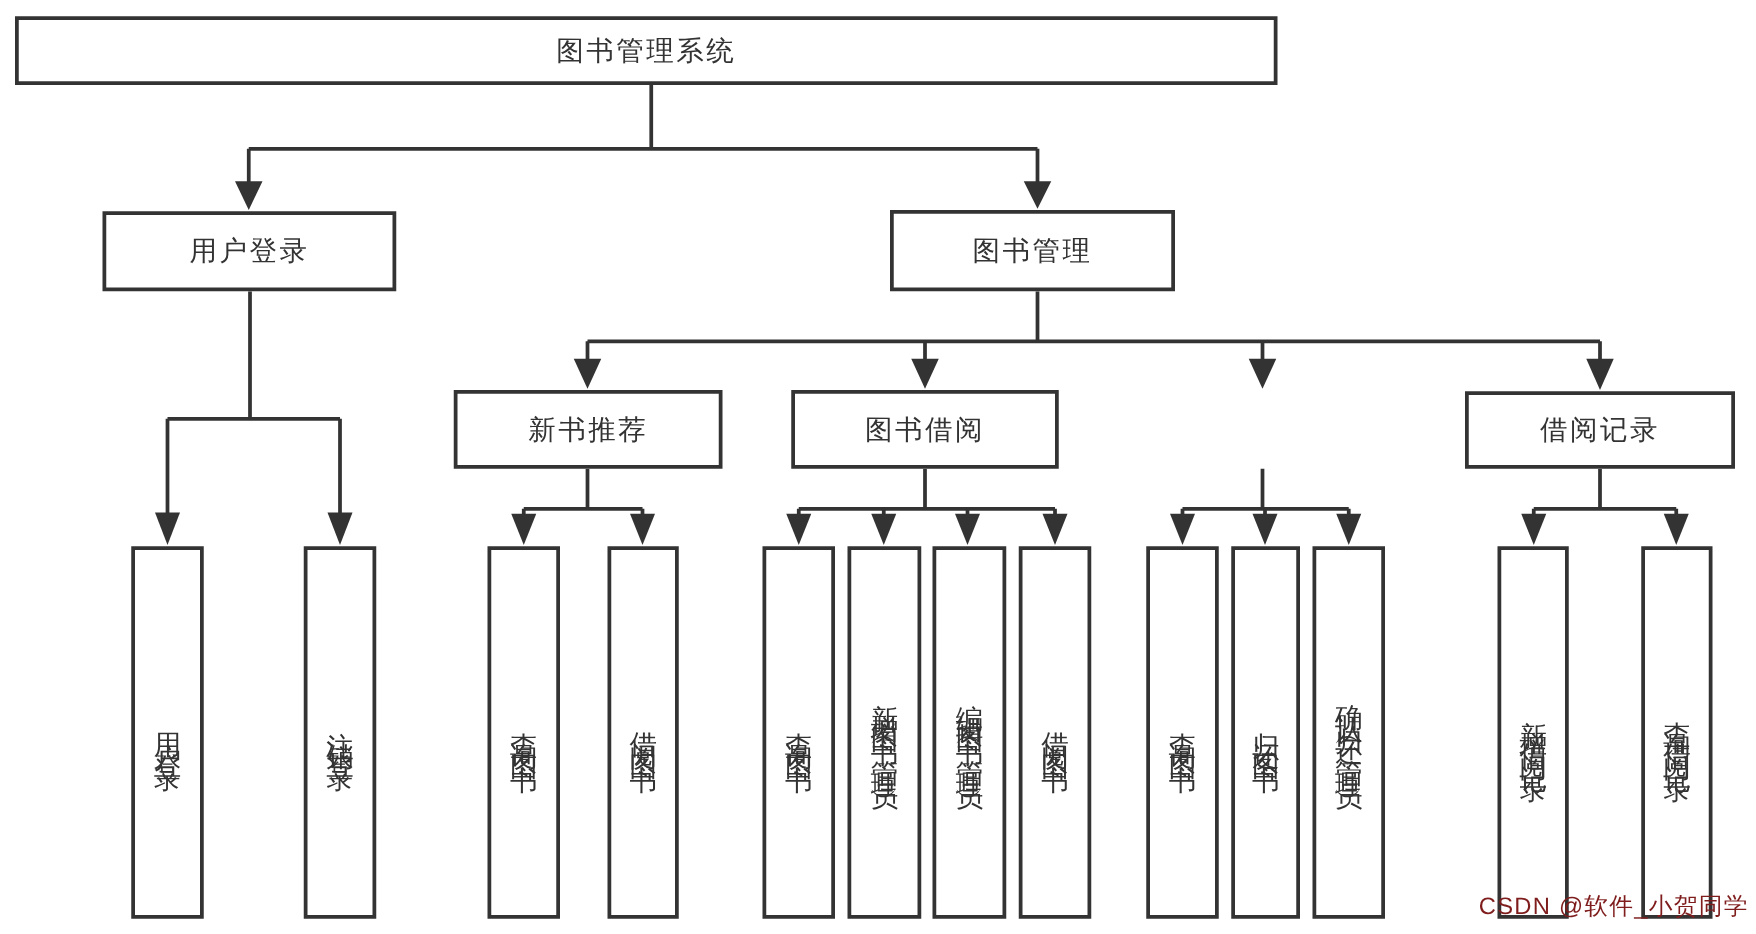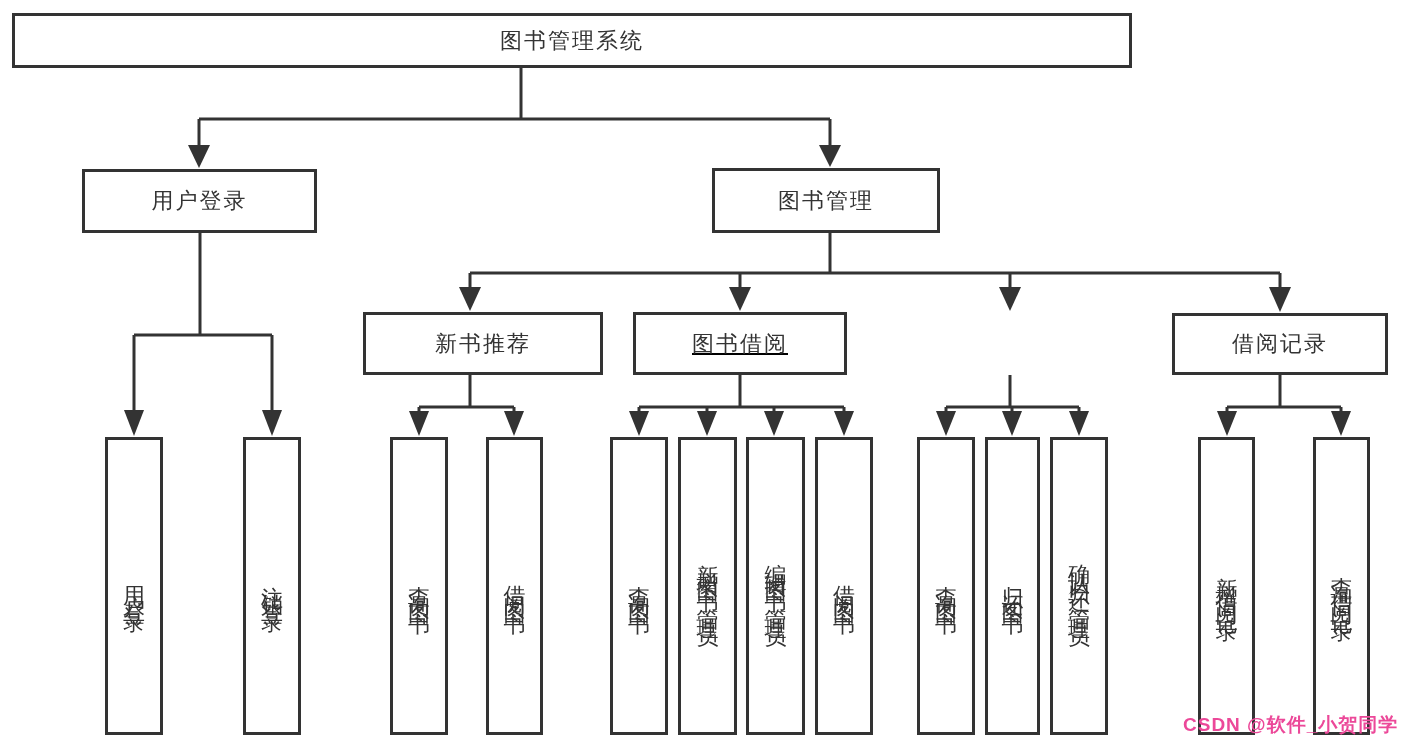--- a/index.html
+++ b/index.html
@@ -41,24 +41,23 @@
     writing-mode: vertical-rl;
     letter-spacing: 9px;
     line-height: 1;
     white-space: nowrap;
   }
   .watermark {
     position: absolute;
     left: 1183px;
     top: 712px;
     font-size: 19px;
-    color: #ec4899;
+    color: #7f1d1d;
     letter-spacing: 1px;
     white-space: nowrap;
-    font-weight: bold;
   }
 </style>
 </head>
 <body>
 
 <div class="stage">
 
   <svg class="wires" width="1405" height="747" viewBox="0 0 1405 747" aria-hidden="true">
     <g stroke="#333333" stroke-width="3" fill="none">
 
@@ -118,35 +117,35 @@
       <polygon points="764,411 784,411 774,436"></polygon>
       <polygon points="834,411 854,411 844,436"></polygon>
       <polygon points="936,411 956,411 946,436"></polygon>
       <polygon points="1002,411 1022,411 1012,436"></polygon>
       <polygon points="1069,411 1089,411 1079,436"></polygon>
       <polygon points="1217,411 1237,411 1227,436"></polygon>
       <polygon points="1331,411 1351,411 1341,436"></polygon>
     </g>
   </svg>
 
-  <div class="box" style="left:12px; top:13px; width:1120px; height:55px;">
+  <div class="box" style="left:12px; top:13px; width:1010px; height:55px;">
     <span class="lbl">图书管理系统</span>
   </div>
 
   <div class="box" style="left:82px; top:169px; width:235px; height:64px;">
     <span class="lbl">用户登录</span>
   </div>
   <div class="box" style="left:712px; top:168px; width:228px; height:65px;">
     <span class="lbl">图书管理</span>
   </div>
 
-  <div class="box" style="left:363px; top:312px; width:240px; height:63px;">
+  <div class="box" style="left:363px; top:312px; width:215px; height:63px;">
     <span class="lbl">新书推荐</span>
   </div>
-  <div class="box" style="left:633px; top:312px; width:214px; height:63px;text-decoration:underline;">
+  <div class="box" style="left:633px; top:312px; width:214px; height:63px;">
     <span class="lbl">图书借阅</span>
   </div>
   <div class="box" style="left:1172px; top:313px; width:216px; height:62px;">
     <span class="lbl">借阅记录</span>
   </div>
 
   <div class="box leaf" style="left:105px; top:437px; width:58px; height:298px;">
     <span class="lbl">用户登录</span>
   </div>
   <div class="box leaf" style="left:243px; top:437px; width:58px; height:298px;">

